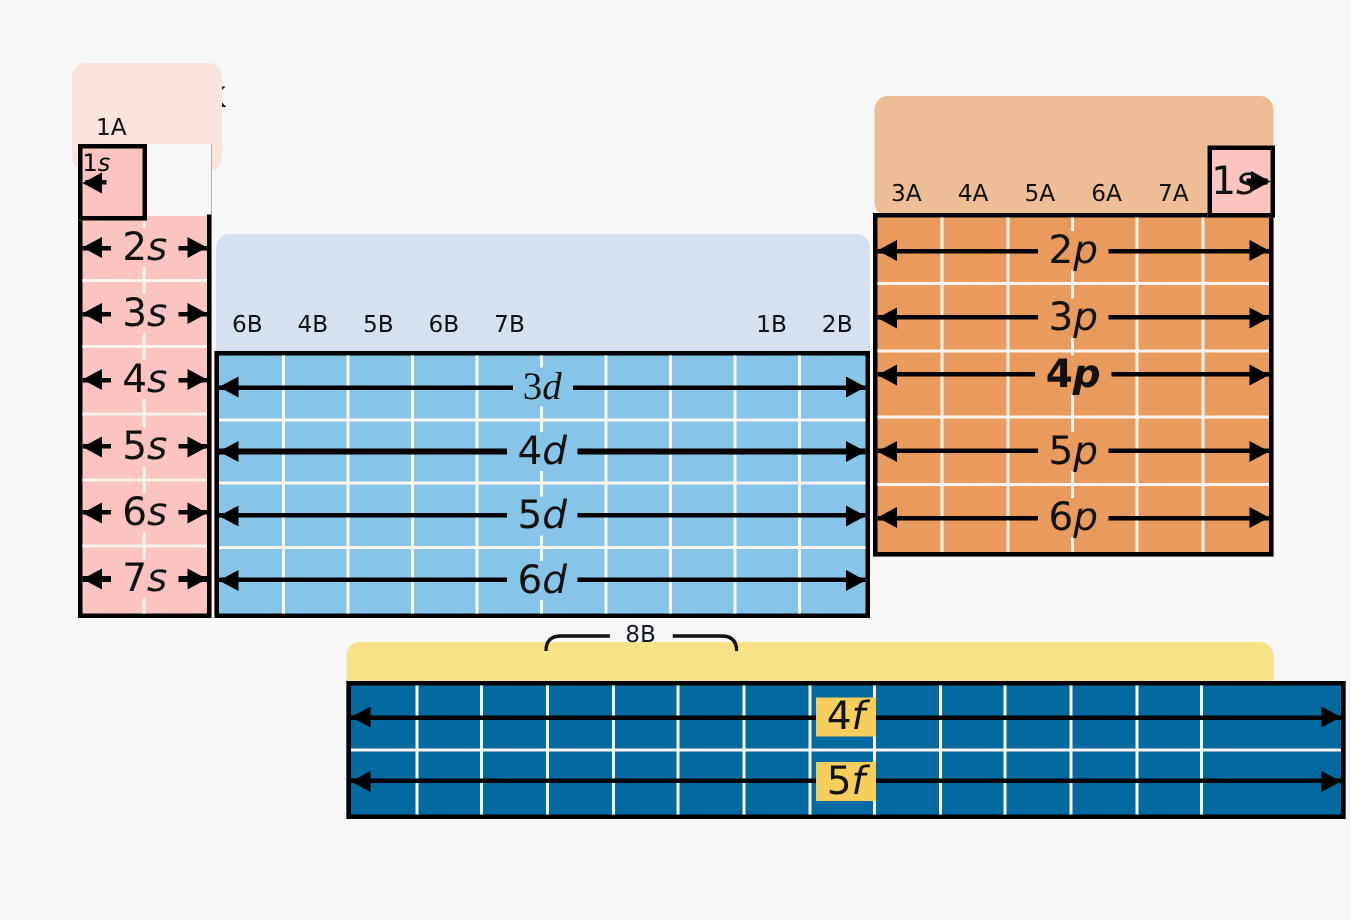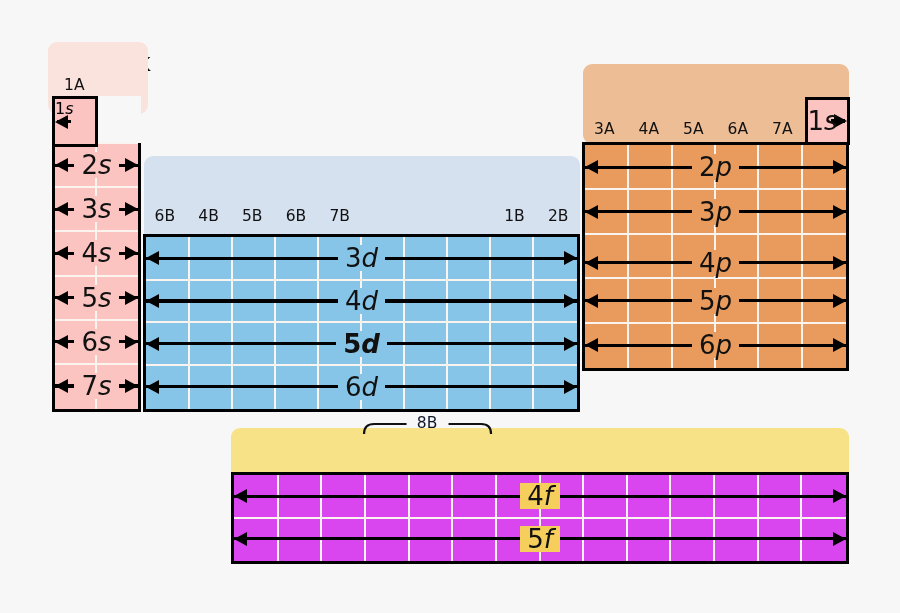--- a/index.html
+++ b/index.html
@@ -190,29 +190,29 @@
       <div class="gline-v" style="left: 300px; background: rgb(250, 243, 238);"></div>
       <div class="gline-v" style="left: 343px; background: rgb(250, 243, 238);"></div>
       <div class="gline-v" style="left: 386px; background: rgb(250, 243, 238);"></div>
       <div class="gline-h" style="top: 41.825px; background: rgb(250, 243, 238);"></div>
       <div class="gline-h" style="top: 84.65px; background: rgb(250, 243, 238);"></div>
       <div class="gline-h" style="top: 127.475px; background: rgb(250, 243, 238);"></div>
       <div class="arow" style="top: 0px; height: 42.825px;">
         <div class="arrowline"></div>
         <div class="ahead l"></div>
         <div class="ahead r"></div>
-        <div class="alabel"><span class="pad" style="background: rgb(135, 197, 232);">3<i>d</i></span></div>
+        <div class="alabel"><span class="pad" style="background: rgb(135, 197, 232); font-family: Liberation Serif, serif;">3<i>d</i></span></div>
       </div>
       <div class="arow" style="top: 42.825px; height: 42.825px;">
         <div class="arrowline"></div>
         <div class="ahead l"></div>
         <div class="ahead r"></div>
         <div class="alabel"><span class="pad" style="background: rgb(135, 197, 232);">4<i>d</i></span></div>
       </div>
-      <div class="arow" style="top: 85.65px; height: 42.825px; font-weight: bold;">
+      <div class="arow" style="top: 85.65px; height: 42.825px;">
         <div class="arrowline"></div>
         <div class="ahead l"></div>
         <div class="ahead r"></div>
         <div class="alabel"><span class="pad" style="background: rgb(135, 197, 232);">5<i>d</i></span></div>
       </div>
       <div class="arow" style="top: 128.475px; height: 42.825px;">
         <div class="arrowline"></div>
         <div class="ahead l"></div>
         <div class="ahead r"></div>
         <div class="alabel"><span class="pad" style="background: rgb(135, 197, 232);">6<i>d</i></span></div>
@@ -246,21 +246,21 @@
         <div class="ahead l"></div>
         <div class="ahead r"></div>
         <div class="alabel"><span class="pad" style="background: rgb(232, 155, 92);">2<i>p</i></span></div>
       </div>
       <div class="arow" style="top: 44.5px; height: 44.5px;">
         <div class="arrowline"></div>
         <div class="ahead l"></div>
         <div class="ahead r"></div>
         <div class="alabel"><span class="pad" style="background: rgb(232, 155, 92);">3<i>p</i></span></div>
       </div>
-      <div class="arow" style="top: 102px; height: 32px;">
+      <div class="arow" style="top: 89px; height: 32px; font-weight: bold;">
         <div class="arrowline"></div>
         <div class="ahead l"></div>
         <div class="ahead r"></div>
         <div class="alabel"><span class="pad" style="background: rgb(232, 155, 92);">4<i>p</i></span></div>
       </div>
       <div class="arow" style="top: 133.5px; height: 44.5px;">
         <div class="arrowline"></div>
         <div class="ahead l"></div>
         <div class="ahead r"></div>
         <div class="alabel"><span class="pad" style="background: rgb(232, 155, 92);">5<i>p</i></span></div>
@@ -275,21 +275,21 @@
   <div class="cell1s" id="he-cell" style="left: 804.5px; top: 97px; width: 45.5px; height: 47.9px; border: 3.5px solid rgb(0, 0, 0); background: rgb(251, 196, 192);">
       <div style="position: absolute; top: 50%; height: 3.2px; background: rgb(0, 0, 0); margin-top: -1.6px; right: 2px; width: 14px;"></div>
       <div style="position: absolute; top: 50%; right: 0px; width: 0px; height: 0px; margin-top: -7px; border-top: 7px solid transparent; border-bottom: 7px solid transparent; border-left: 13px solid rgb(0, 0, 0);"></div>
       <div class="txt" style="right: 12px; left: 0px;">1<i>s</i></div>
     </div>
 
   <div class="panel" id="f-panel" style="left: 231px; top: 428px; width: 618px; height: 64px; background: rgb(247, 226, 135);"></div>
   <div class="panel-title" id="f-title" style="left: 340px; width: 400px; top: 438px;">
     <i>f</i><span>-block</span>
   </div>
-  <div class="grid" id="f-grid" style="left: 231px; top: 472px; width: 618px; height: 92px; background: #d946ef;">
+  <div class="grid" id="f-grid" style="left: 231px; top: 454px; width: 666px; height: 92px; background: #0369a1;">
       <div class="gline-v" style="left: 42.6429px; background: rgb(250, 243, 238);"></div>
       <div class="gline-v" style="left: 86.2857px; background: rgb(250, 243, 238);"></div>
       <div class="gline-v" style="left: 129.929px; background: rgb(250, 243, 238);"></div>
       <div class="gline-v" style="left: 173.571px; background: rgb(250, 243, 238);"></div>
       <div class="gline-v" style="left: 217.214px; background: rgb(250, 243, 238);"></div>
       <div class="gline-v" style="left: 260.857px; background: rgb(250, 243, 238);"></div>
       <div class="gline-v" style="left: 304.5px; background: rgb(250, 243, 238);"></div>
       <div class="gline-v" style="left: 348.143px; background: rgb(250, 243, 238);"></div>
       <div class="gline-v" style="left: 391.786px; background: rgb(250, 243, 238);"></div>
       <div class="gline-v" style="left: 435.429px; background: rgb(250, 243, 238);"></div>

